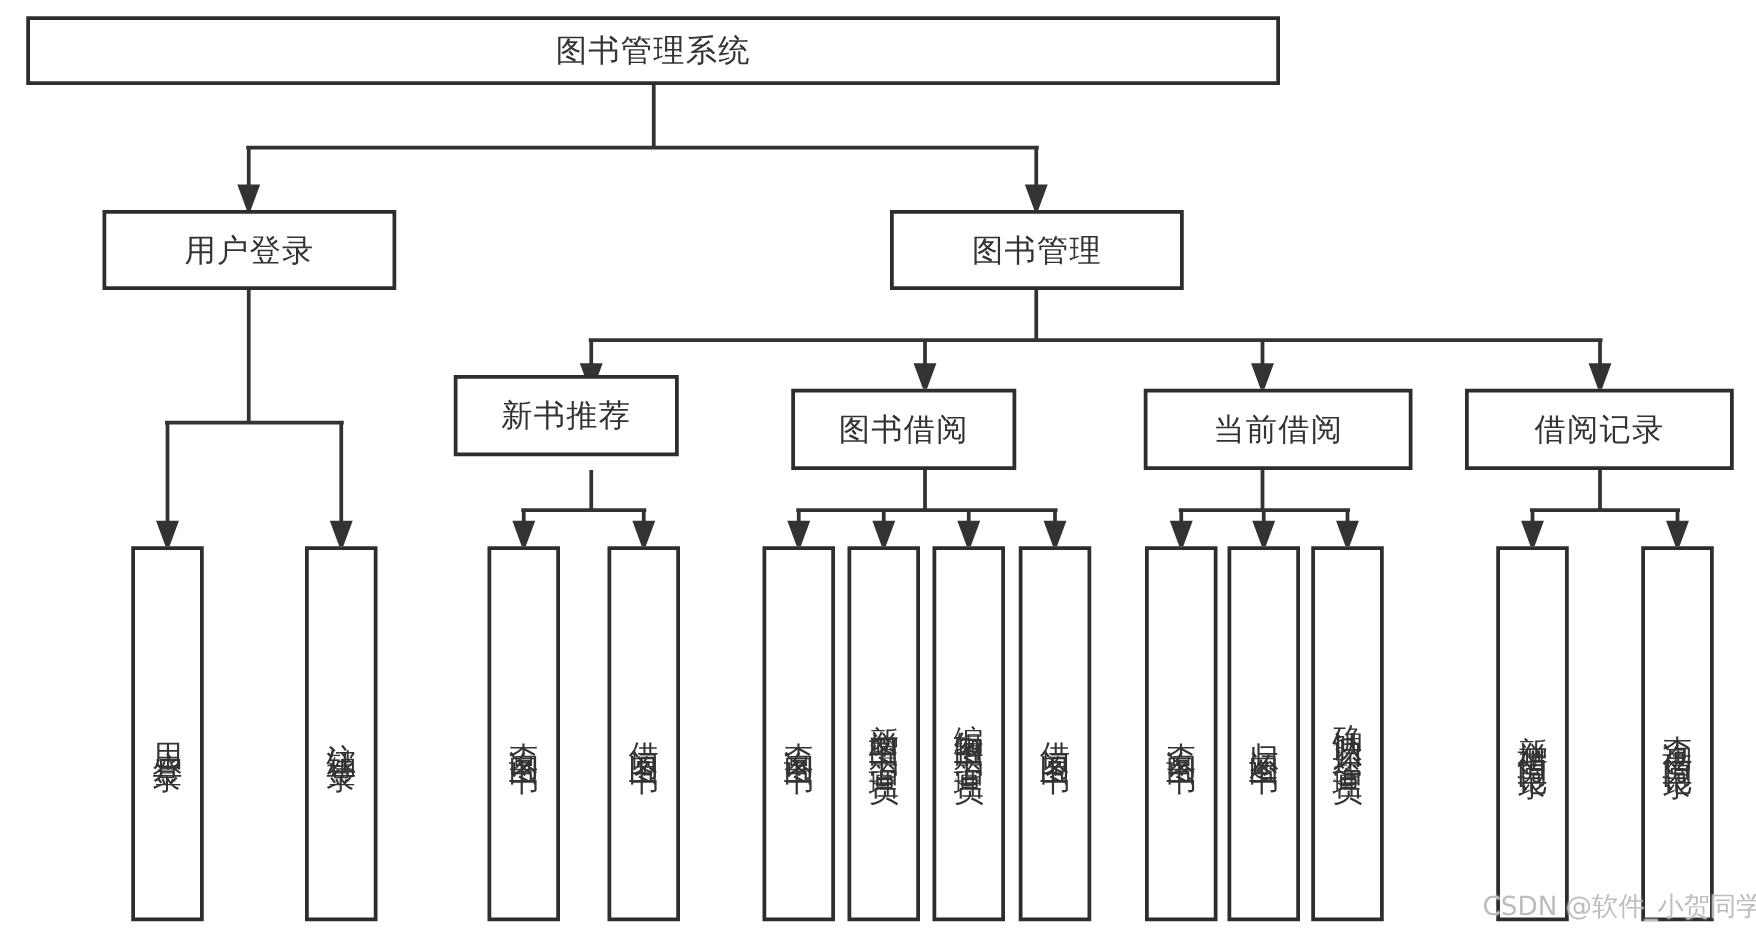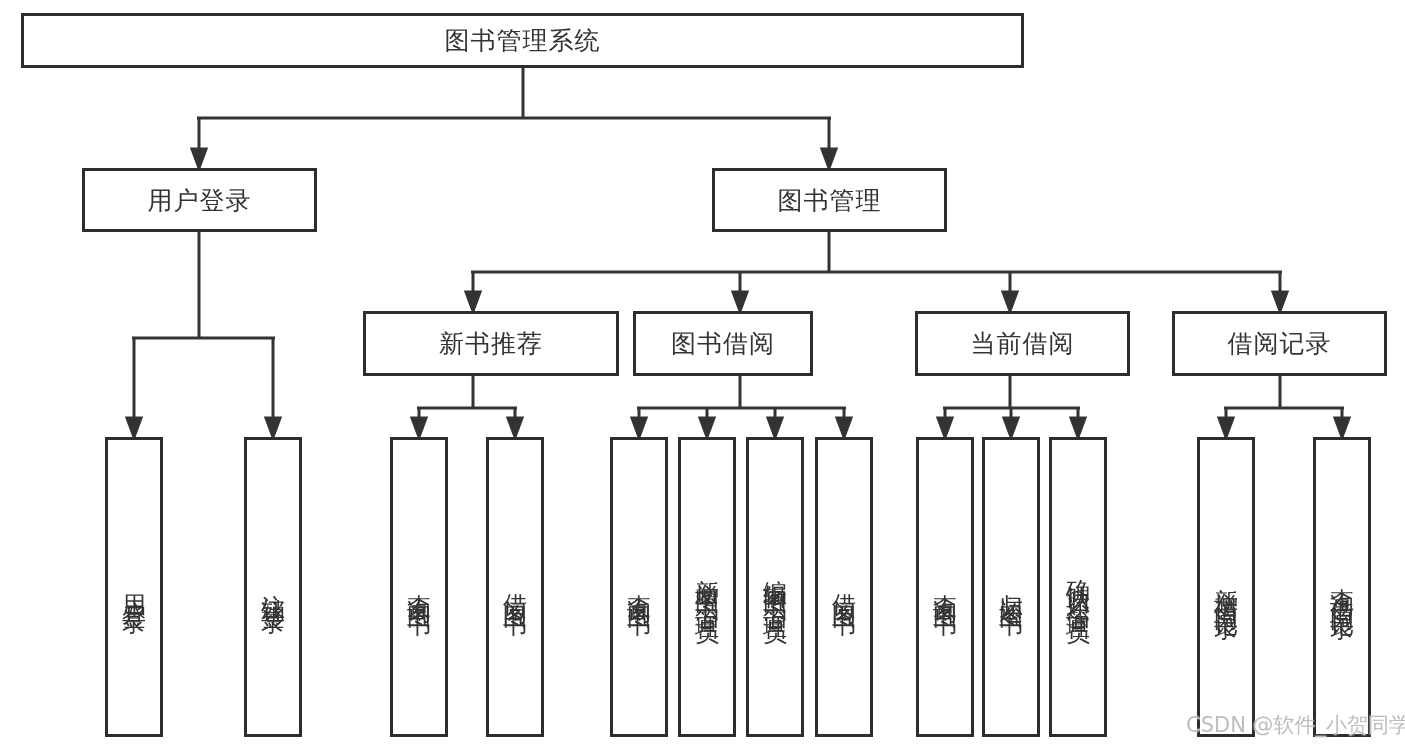--- a/index.html
+++ b/index.html
@@ -145,21 +145,21 @@
     <span>图书管理系统</span>
   </div>
 
   <div class="node hnode" style="left:82px; top:168px; width:235px; height:64px;">
     <span>用户登录</span>
   </div>
   <div class="node hnode" style="left:712px; top:168px; width:235px; height:64px;">
     <span>图书管理</span>
   </div>
 
-  <div class="node hnode" style="left:363px; top:311px; width:256px; height:65px;">
+  <div class="node hnode" style="left:363px; top:300px; width:180px; height:65px;">
     <span>新书推荐</span>
   </div>
   <div class="node hnode" style="left:633px; top:311px; width:180px; height:65px;">
     <span>图书借阅</span>
   </div>
   <div class="node hnode" style="left:903px; top:311px; width:215px; height:65px;margin-left:12px;">
     <span>当前借阅</span>
   </div>
   <div class="node hnode" style="left:1172px; top:311px; width:215px; height:65px;">
     <span>借阅记录</span>

